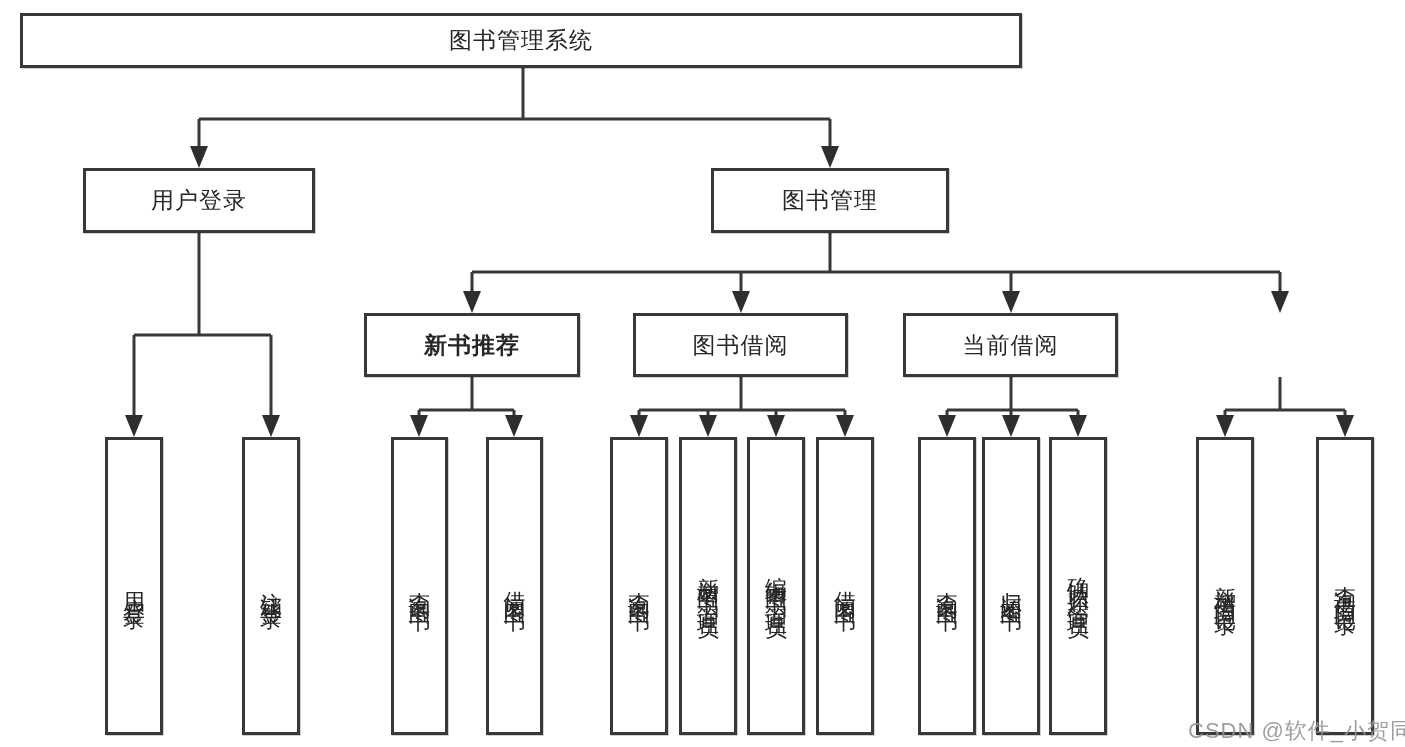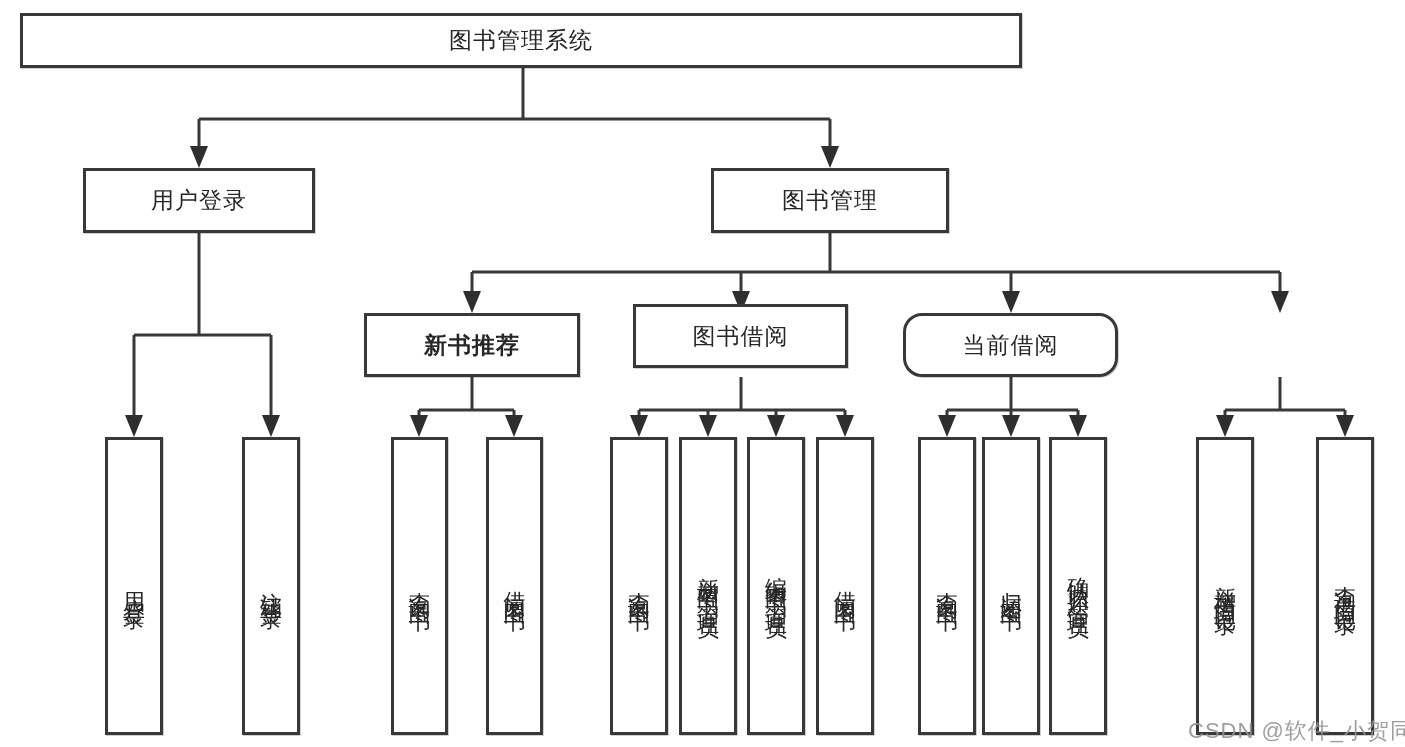--- a/index.html
+++ b/index.html
@@ -30,22 +30,22 @@
     letter-spacing:6px;
     line-height:1;
   }
   
   .n-system{left:20px;top:13px;width:1002px;height:55px;}
   
   .n-user-login{left:83px;top:168px;width:232px;height:65px;}
   .n-book-mgmt{left:711px;top:168px;width:238px;height:65px;}
   
   .n-new-rec{left:364px;top:313px;width:216px;height:64px;font-weight:bold;}
-  .n-borrow{left:633px;top:304px;width:215px;height:64px;}
-  .n-current{left:903px;top:313px;width:215px;height:64px;border-radius:19px;}
+  .n-borrow{left:633px;top:313px;width:215px;height:64px;}
+  .n-current{left:903px;top:313px;width:215px;height:64px;}
   .n-records{left:1173px;top:313px;width:215px;height:64px;}
   
   .leaf{top:437px;width:58px;height:298px;}
   .n-ul-login{left:105px;}
   .n-ul-logout{left:242px;}
   .n-nr-query{left:391px;width:57px;}
   .n-nr-borrow{left:486px;width:57px;}
   .n-bb-query{left:610px;}
   .n-bb-add{left:679px;}
   .n-bb-edit{left:747px;}

